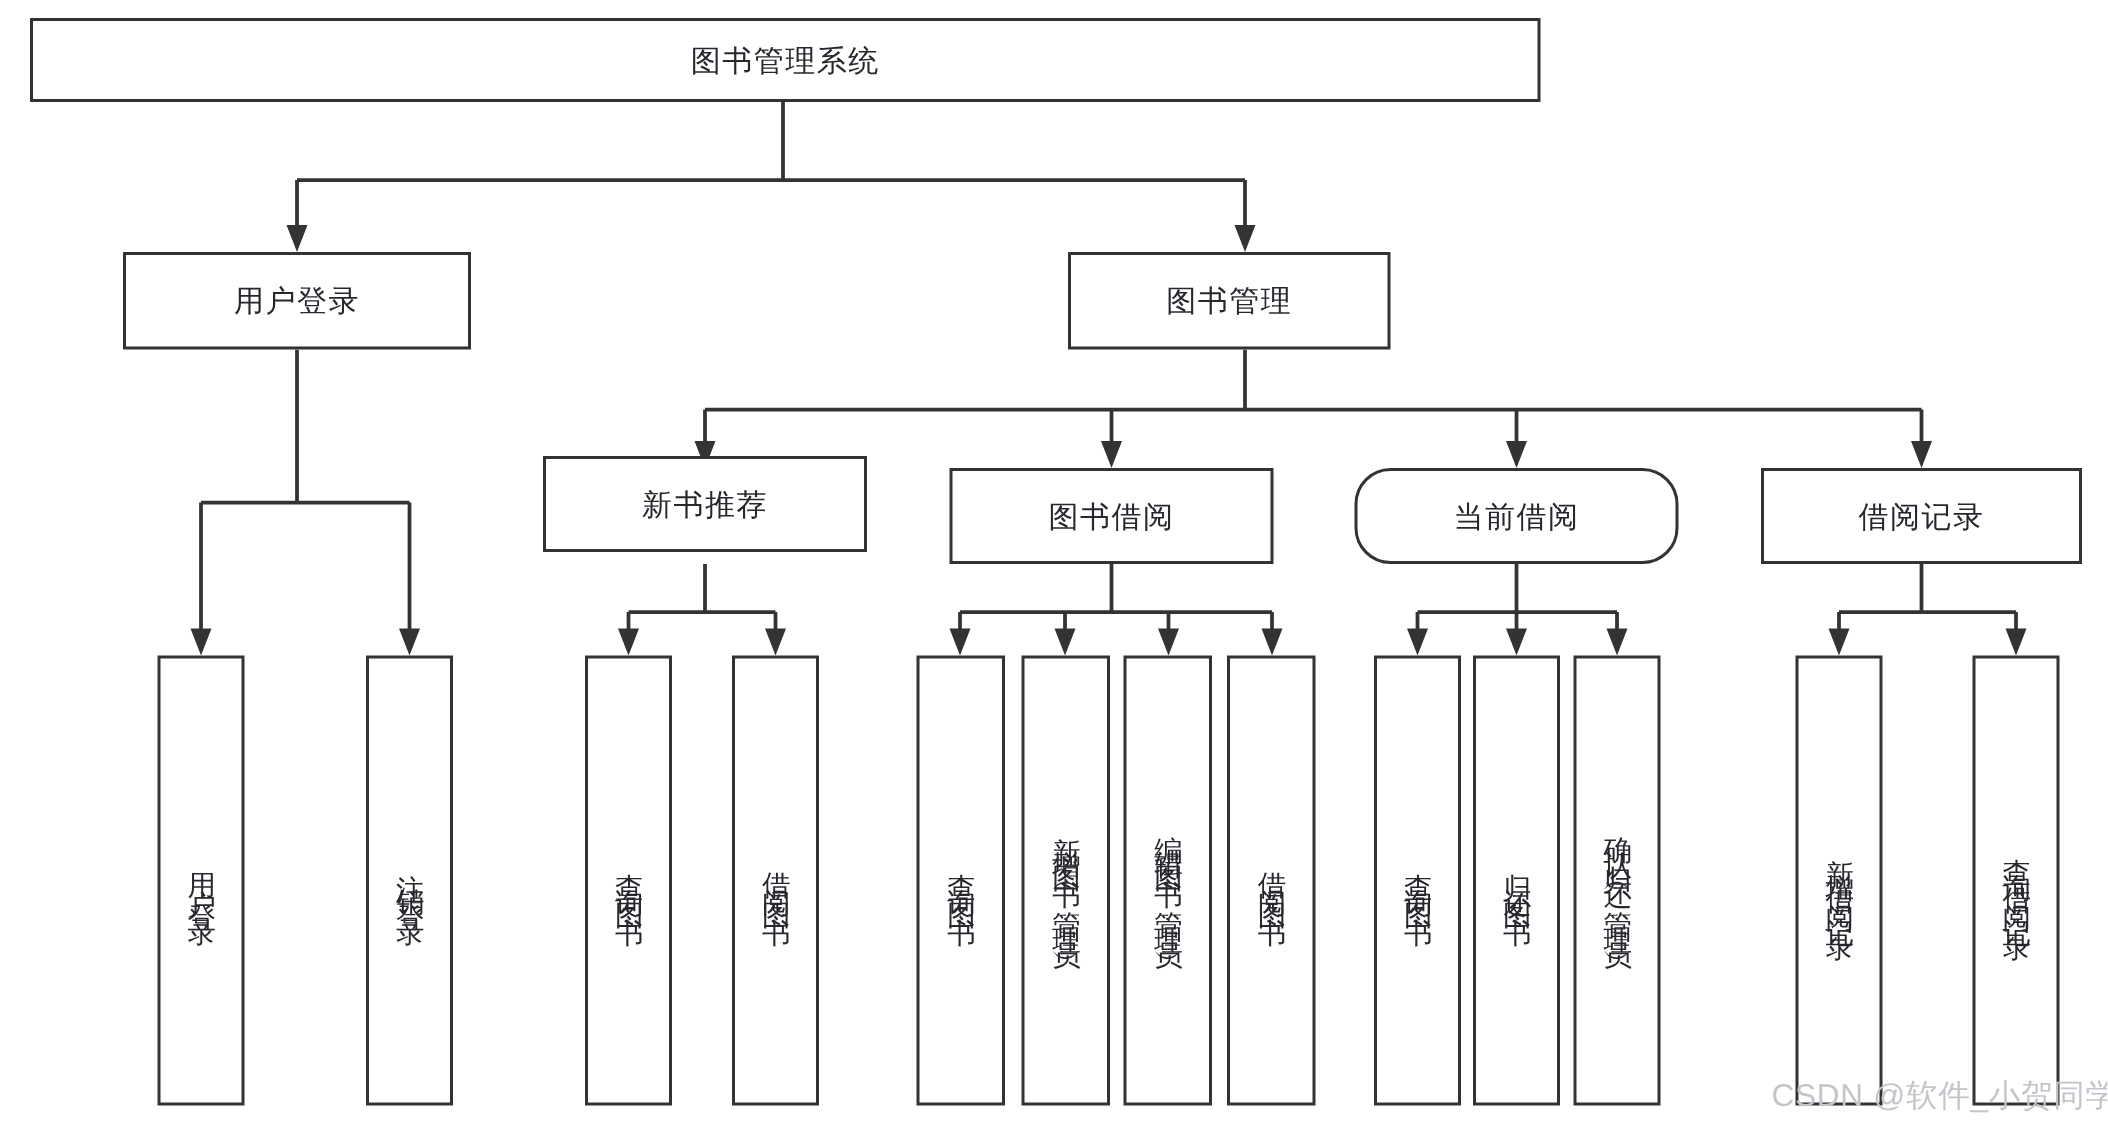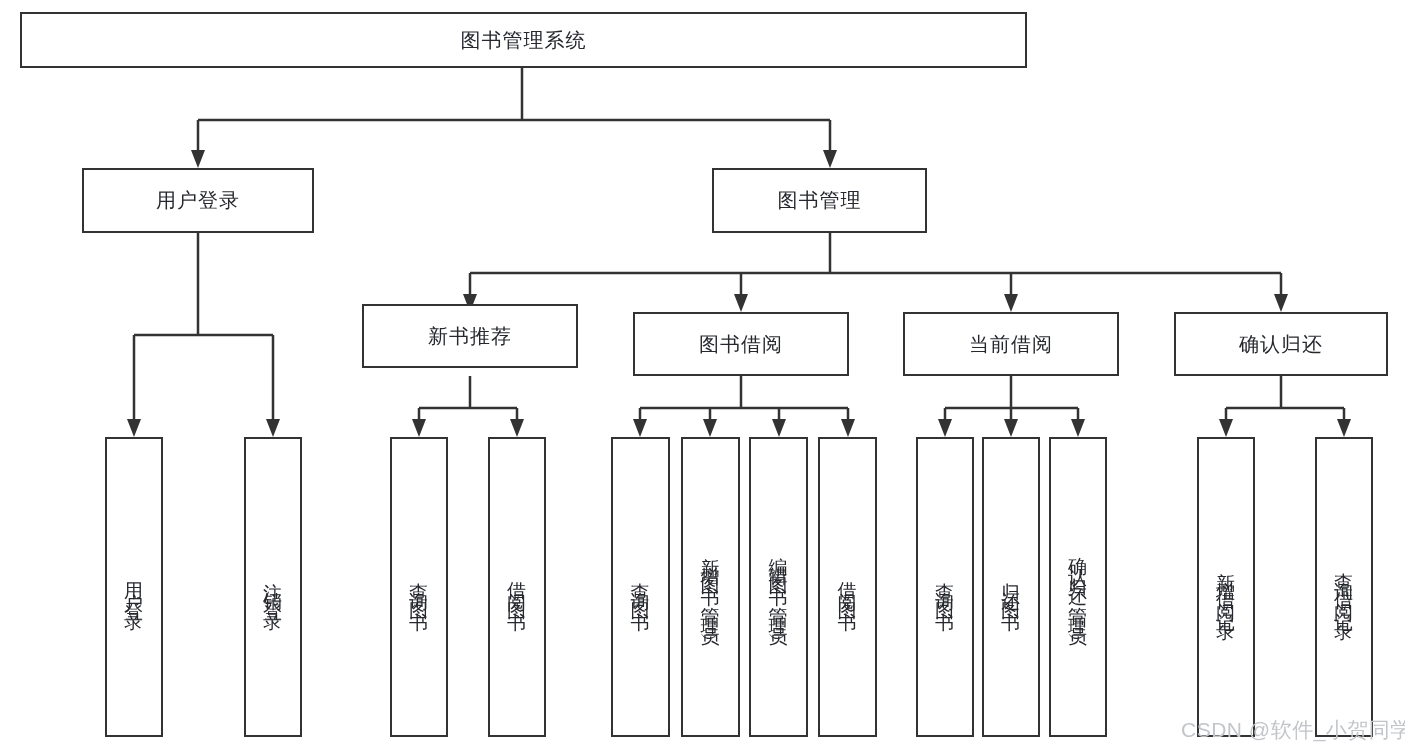--- a/index.html
+++ b/index.html
@@ -86,22 +86,22 @@
     </g>
   </svg>
 
   <div class="node node-h" style="left:20px; top:12px; width:1007px; height:56px;">图书管理系统</div>
 
   <div class="node node-h" style="left:82px; top:168px; width:232px; height:65px;">用户登录</div>
   <div class="node node-h" style="left:712px; top:168px; width:215px; height:65px;">图书管理</div>
 
   <div class="node node-h" style="left:362px; top:304px; width:216px; height:64px;">新书推荐</div>
   <div class="node node-h" style="left:633px; top:312px; width:216px; height:64px;">图书借阅</div>
-  <div class="node node-h" style="left:903px; top:312px; width:216px; height:64px;">当前借阅</div>
-  <div class="node node-h" style="left:1174px; top:312px; width:214px; height:64px;">确认归还</div>
+  <div class="node node-h" style="left:903px; top:312px; width:216px; height:64px;border-radius:24px;">当前借阅</div>
+  <div class="node node-h" style="left:1174px; top:312px; width:214px; height:64px;">借阅记录</div>
 
   <div class="node node-v" style="left:105px; top:437px; width:58px; height:300px;">用户登录</div>
   <div class="node node-v" style="left:244px; top:437px; width:58px; height:300px;">注销登录</div>
 
   <div class="node node-v" style="left:390px; top:437px; width:58px; height:300px;">查询图书</div>
   <div class="node node-v" style="left:488px; top:437px; width:58px; height:300px;">借阅图书</div>
 
   <div class="node node-v" style="left:611px; top:437px; width:59px; height:300px;">查询图书</div>
   <div class="node node-v" style="left:681px; top:437px; width:59px; height:300px;">新增图书（管理员）</div>
   <div class="node node-v" style="left:749px; top:437px; width:59px; height:300px;">编辑图书（管理员）</div>

